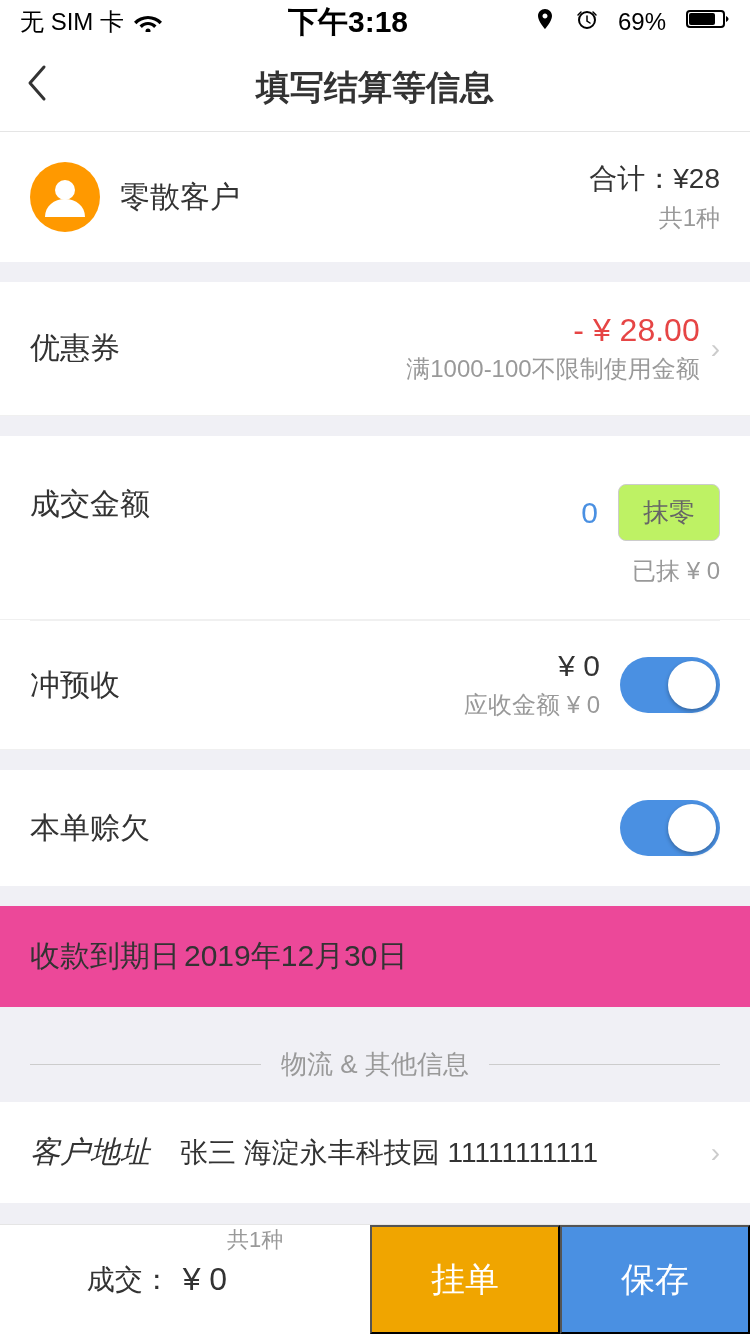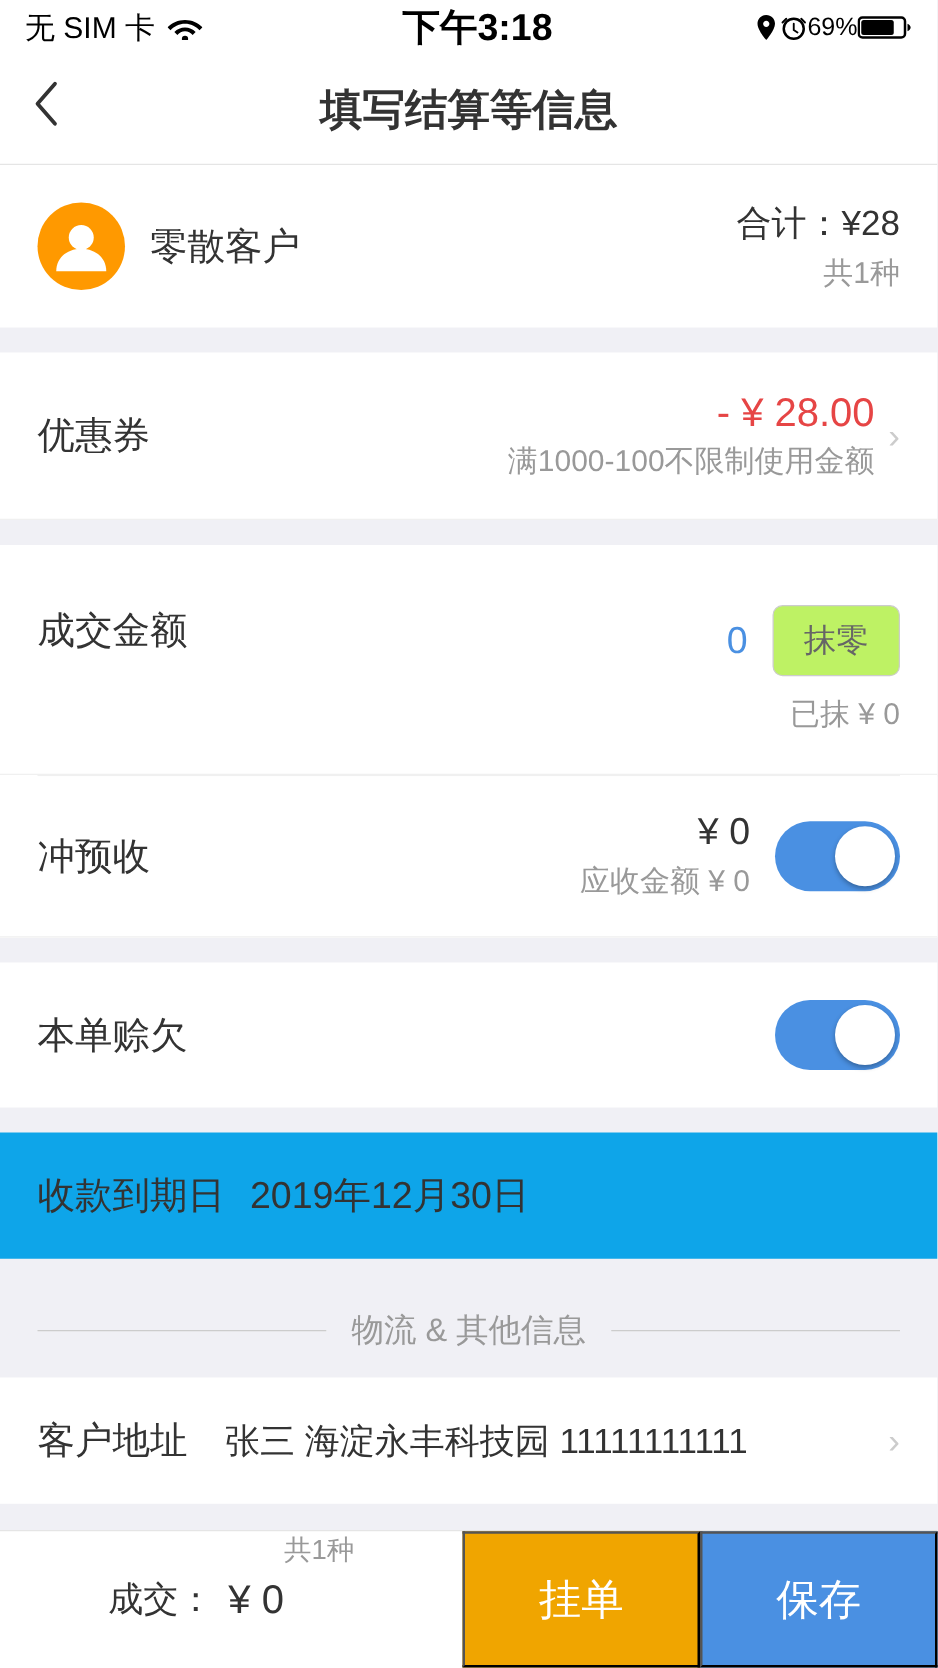--- a/index.html
+++ b/index.html
@@ -19,21 +19,21 @@
       background: #fff;
       display: flex;
       align-items: center;
       justify-content: space-between;
       padding: 0 20px;
       font-size: 24px;
       color: #000;
     }
     .status-left { display: flex; align-items: center; gap: 10px; }
     .status-center { font-size: 30px; font-weight: 600; }
-    .status-right { display: flex; gap: 0; font-size: 20px; }
+    .status-right { display: flex; gap: 20px; font-size: 24px; }
 
     
     .nav-bar {
       height: 88px;
       background: #fff;
       display: flex;
       align-items: center;
       justify-content: center;
       position: relative;
       border-bottom: 1px solid #e5e5e5;
@@ -143,25 +143,25 @@
       border-radius: 50%;
       background: #fff;
       position: absolute;
       top: 4px;
       right: 4px;
       box-shadow: 0 2px 4px rgba(0,0,0,0.3);
     }
 
     
     .due-date-row {
-      background: #0ea5e9;
+      background: #ec4899;
       padding: 30px;
       display: flex;
       align-items: center;
-      gap: 20px;
+      gap: 4px;
     }
     .due-date-label { font-size: 30px; color: #333; }
     .due-date-value { font-size: 30px; color: #333; }
 
     
     .logistics-header {
       background: #f0f0f5;
       padding: 20px 30px;
       display: flex;
       align-items: center;
@@ -176,21 +176,21 @@
     .logistics-title { font-size: 26px; color: #999; }
 
     
     .address-row {
       background: #fff;
       padding: 30px;
       display: flex;
       align-items: center;
       gap: 30px;
     }
-    .address-label { font-size: 30px; color: #333; flex-shrink: 0; }
+    .address-label { font-size: 30px; color: #333; flex-shrink: 0; font-style: italic; }
     .address-value { font-size: 28px; color: #333; flex: 1; }
     .address-chevron { font-size: 28px; color: #ccc; }
 
     
     .bottom-bar {
       position: fixed;
       bottom: 0;
       left: 0;
       width: 750px;
       height: 110px;

